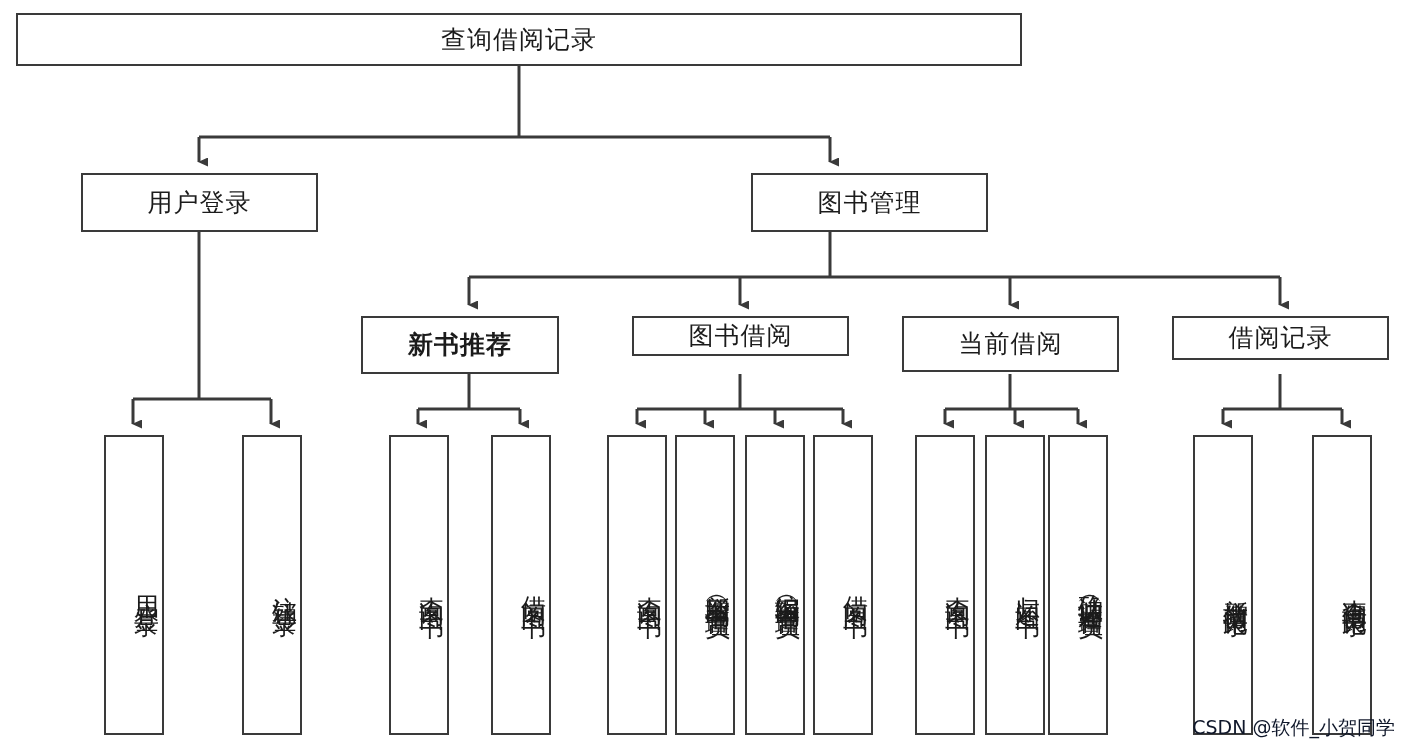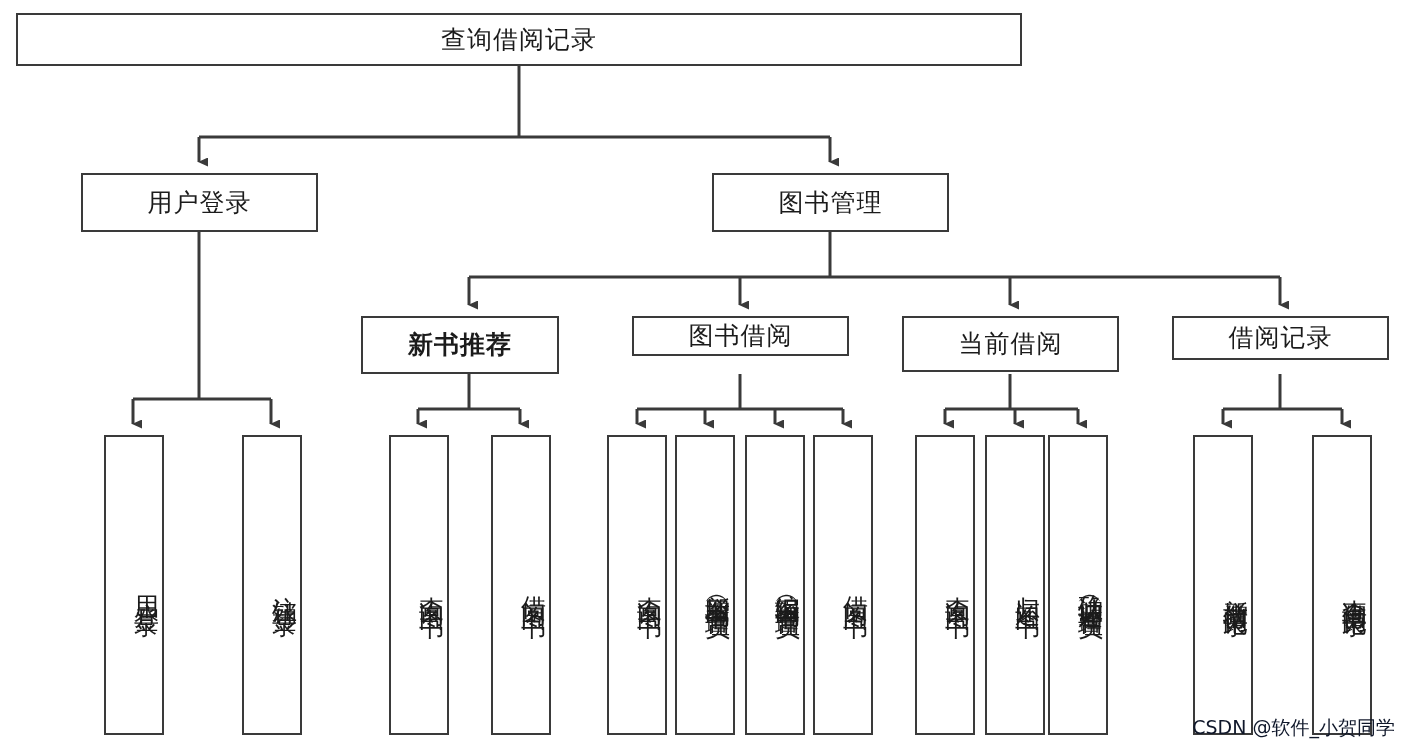--- a/index.html
+++ b/index.html
@@ -120,21 +120,21 @@
       <path d="M1280,374 L1280,409"></path>
       <path d="M1223,409 L1342,409"></path>
       <path d="M1223,409 L1223,424" marker-end="url(#arrowhead)"></path>
       <path d="M1342,409 L1342,424" marker-end="url(#arrowhead)"></path>
     </g>
   </svg>
 
   <div class="node horiz" style="left:16px; top:13px; width:1006px; height:53px;">查询借阅记录</div>
 
   <div class="node horiz" style="left:81px; top:173px; width:237px; height:59px;">用户登录</div>
-  <div class="node horiz" style="left:712px; top:173px; width:237px; height:59px;">图书管理</div>
+  <div class="node horiz" style="left:751px; top:173px; width:237px; height:59px;">图书管理</div>
 
   <div class="node horiz" style="left:361px; top:316px; width:198px; height:58px;font-weight:bold;">新书推荐</div>
   <div class="node horiz" style="left:632px; top:316px; width:217px; height:40px;">图书借阅</div>
   <div class="node horiz" style="left:902px; top:316px; width:217px; height:56px;">当前借阅</div>
   <div class="node horiz" style="left:1172px; top:316px; width:217px; height:44px;">借阅记录</div>
 
   <div class="node vert" style="left:104px; top:435px; width:60px; height:300px;">用户登录</div>
   <div class="node vert" style="left:242px; top:435px; width:60px; height:300px;">注销登录</div>
 
   <div class="node vert" style="left:389px; top:435px; width:60px; height:300px;">查询图书</div>

